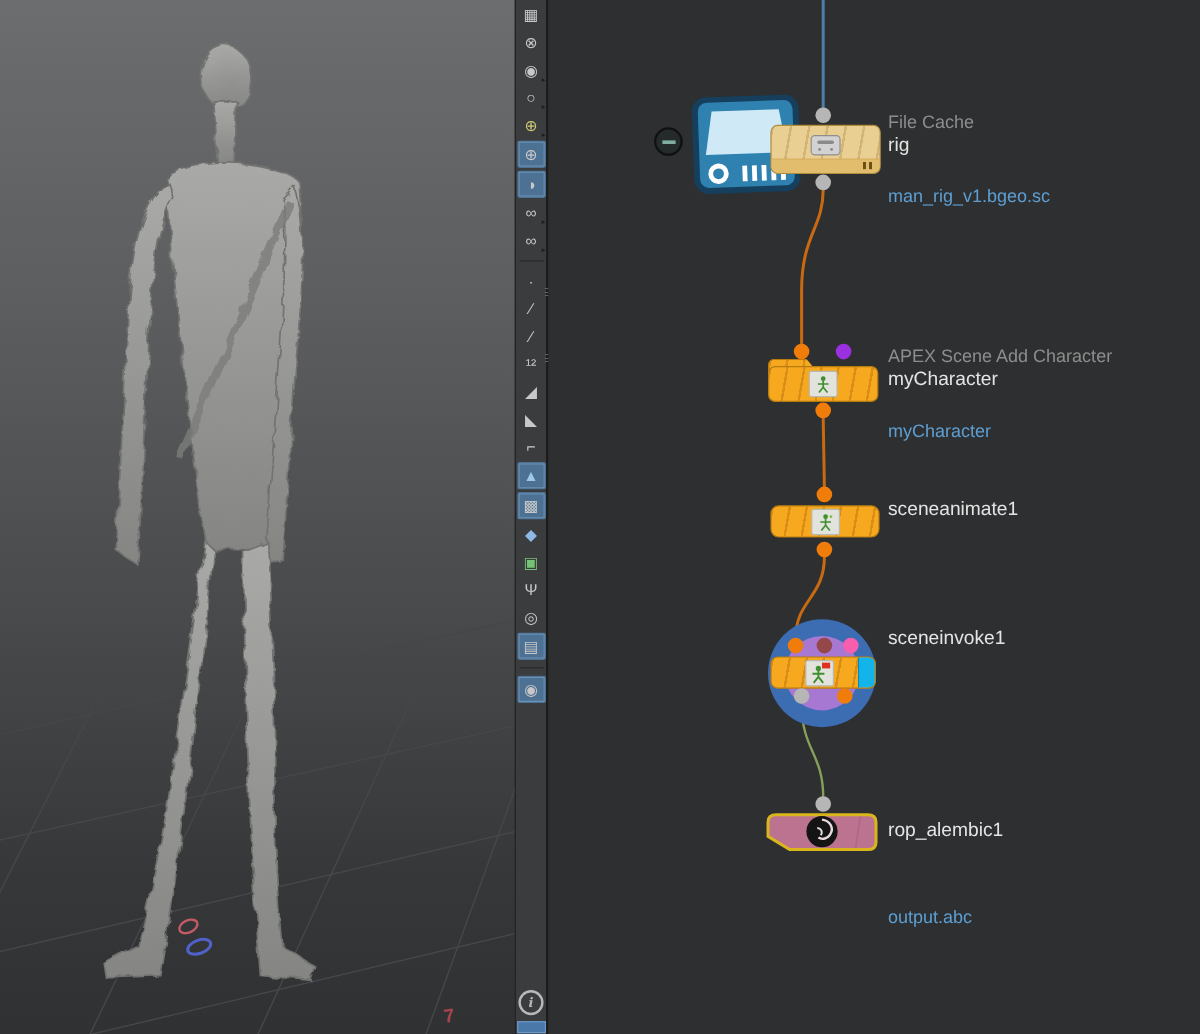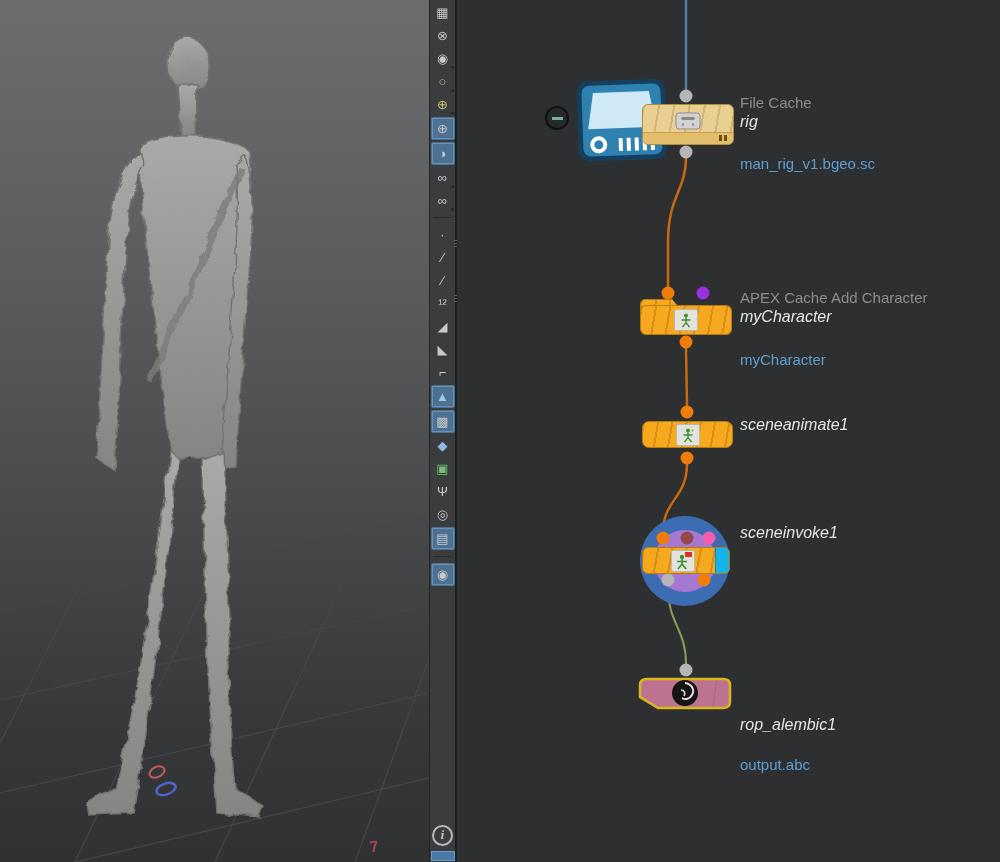--- a/index.html
+++ b/index.html
@@ -62,21 +62,21 @@
   .node-anim{left:185px;top:421px;width:91px;height:27px;border-radius:7px;}
   .node-invoke{left:185px;top:547px;width:88px;height:27px;border-radius:6px;}
   .invoke-cap{position:absolute;right:0;top:0;width:13px;height:100%;background:#12b4ea;
     border-radius:0 5px 5px 0;border-left:1px solid #0b87b5;}
   .icon-tile{position:absolute;left:50%;top:50%;transform:translate(-50%,-50%);
     width:22px;height:20px;background:#e3e3de;border-radius:2px;border:1px solid #b9b9ae;
     display:flex;align-items:center;justify-content:center;overflow:hidden;}
 
   .net-label{position:absolute;left:283px;white-space:nowrap;}
   .lbl-type{color:var(--type);font-size:15px;}
-  .lbl-name{color:var(--label);font-size:16px;font-style:italic;}
+  .lbl-name{color:var(--label);font-size:16px;}
   .lbl-link{color:var(--link);font-size:15px;}
   .badge{position:absolute;}
 </style>
 </head>
 <body>
 
 <div class="viewport">
   <svg width="429" height="862" viewBox="0 0 429 862">
     <defs>
       <linearGradient id="figGrad" x1="0" y1="0" x2="0" y2="1">
@@ -311,24 +311,24 @@
       <circle cx="247" cy="580" r="6.5" fill="var(--dot-orange)"></circle>
       <circle cx="229" cy="670" r="6.5" fill="var(--dot-gray)"></circle>
     </g>
   </svg>
 
   <div class="net-label lbl-type" style="top:94px">File Cache</div>
   <div class="net-label lbl-name" style="top:113px">rig</div>
 
   <div class="net-label lbl-link" style="top:155px">man_rig_v1.bgeo.sc</div>
 
-  <div class="net-label lbl-type" style="top:289px">APEX Cache Add Character</div>
+  <div class="net-label lbl-type" style="top:289px">APEX Scene Add Character</div>
   <div class="net-label lbl-name" style="top:308px">myCharacter</div>
 
   <div class="net-label lbl-link" style="top:351px">myCharacter</div>
 
   <div class="net-label lbl-name" style="top:416px">sceneanimate1</div>
 
   <div class="net-label lbl-name" style="top:524px">sceneinvoke1</div>
 
-  <div class="net-label lbl-name" style="top:716px">rop_alembic1</div>
+  <div class="net-label lbl-name" style="top:684px">rop_alembic1</div>
   <div class="net-label lbl-link" style="top:756px">output.abc</div>
 </div>
 
 </body></html>

